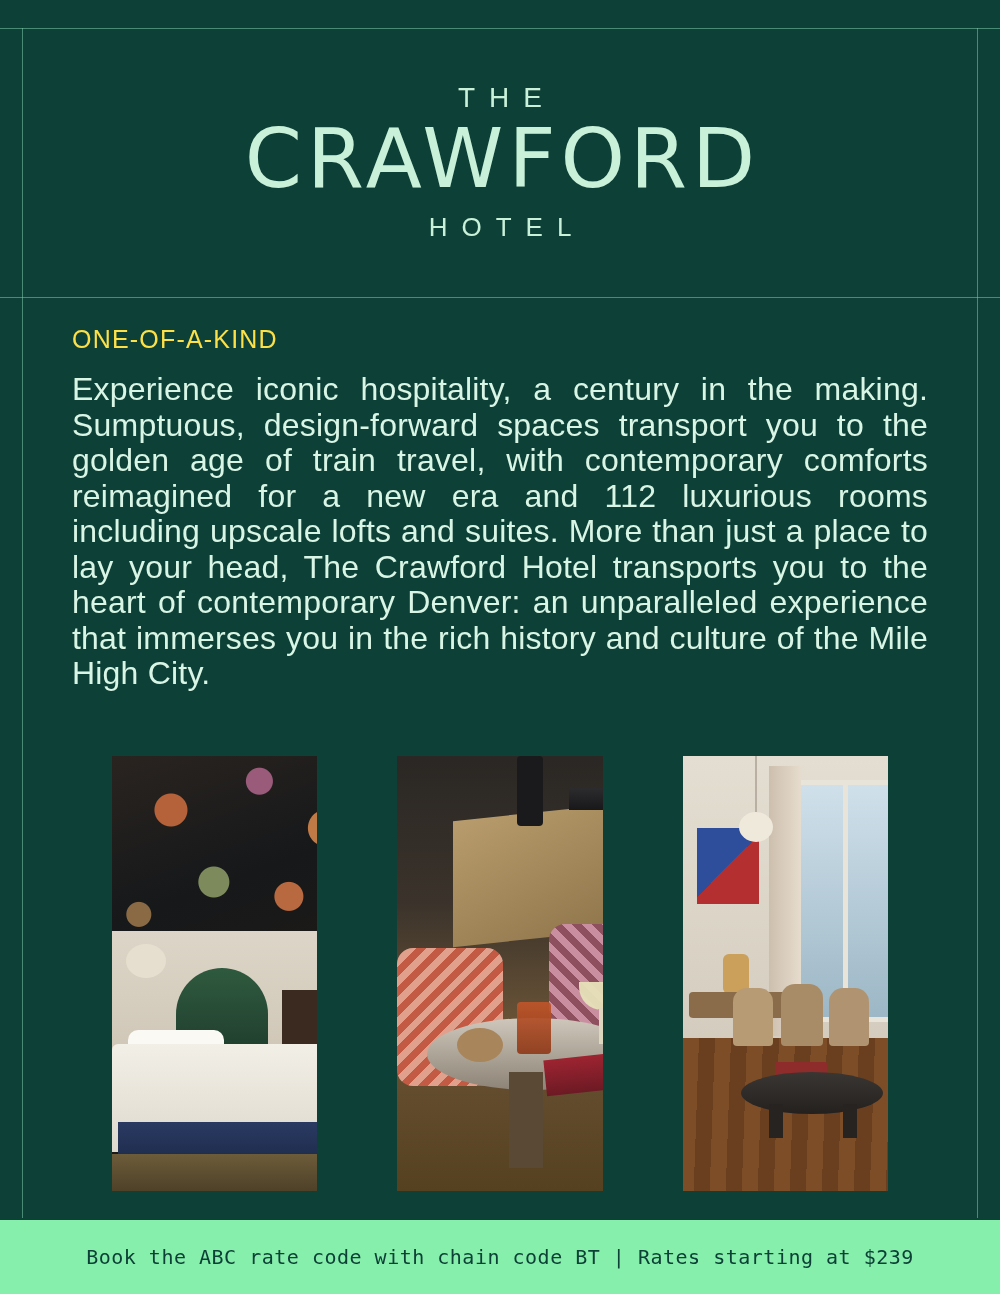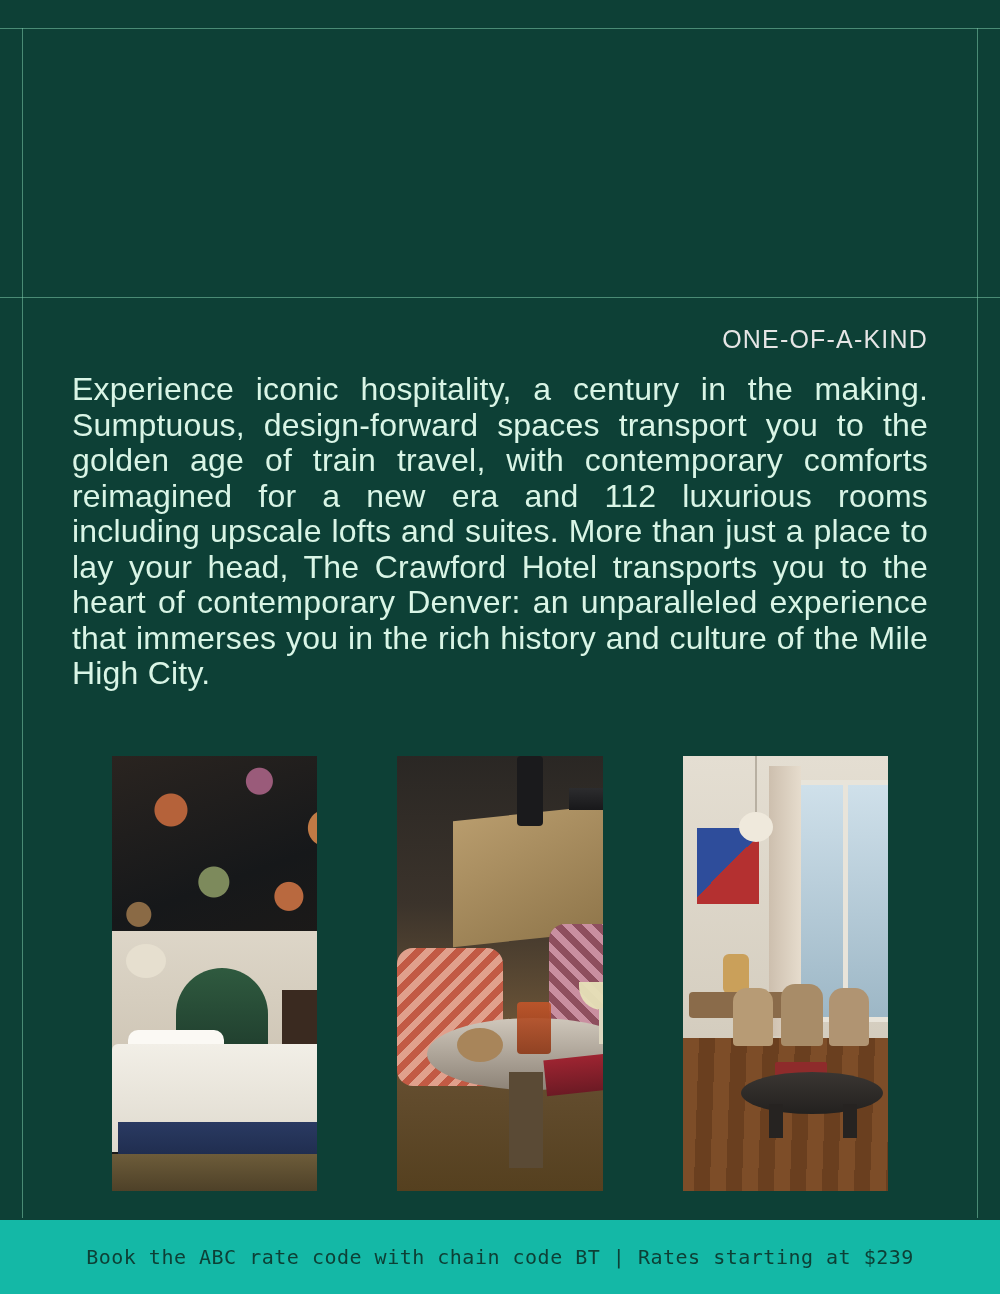--- a/index.html
+++ b/index.html
@@ -72,26 +72,25 @@
   }
 
   
   .content {
     position: absolute;
     left: 72px;
     top: 325px;
     width: 856px;
   }
   .eyebrow {
-    color: #e5e5e5;
+    color: #fde047;
     font-size: 25px;
     letter-spacing: 1.2px;
     margin: 0 0 18px 0;
     font-weight: 400;
-    text-align: right;
   }
   .blurb {
     color: #d9f5e6;
     font-size: 32px;
     line-height: 35.5px;
     margin: 0;
     text-align: justify;
     letter-spacing: 0.2px;
     font-weight: 300;
   }
@@ -292,21 +291,21 @@
     position: absolute; left: 72px; top: 0; width: 2px; height: 56px; background: #b8b0a2;
   }
 
   
   .footer {
     position: absolute;
     left: 0;
     bottom: 0;
     width: 1000px;
     height: 74px;
-    background: #14b8a6;
+    background: #86efac;
     display: flex;
     align-items: center;
     justify-content: center;
   }
   .footer-text {
     color: #0d4036;
     font-family: "DejaVu Sans Mono", monospace;
     font-size: 20px;
     letter-spacing: 0.5px;
     white-space: nowrap;
@@ -315,20 +314,25 @@
 </head>
 <body>
 
 <div class="page">
 
   <div class="frame-line frame-top"></div>
   <div class="frame-line frame-mid"></div>
   <div class="frame-line frame-left"></div>
   <div class="frame-line frame-right"></div>
 
+  <header class="masthead">
+    <div class="brand-the">THE</div>
+    <div class="brand-main">CRAWFORD</div>
+    <div class="brand-hotel">HOTEL</div>
+  </header>
 
   <section class="content">
     <h2 class="eyebrow">ONE-OF-A-KIND</h2>
     <p class="blurb">Experience iconic hospitality, a century in the making. Sumptuous, design-forward spaces transport you to the golden age of train travel, with contemporary comforts reimagined for a new era and 112 luxurious rooms including upscale lofts and suites. More than just a place to lay your head, The Crawford Hotel transports you to the heart of contemporary Denver: an unparalleled experience that immerses you in the rich history and culture of the Mile High City.</p>
   </section>
 
   <section class="gallery">
 
     <figure class="photo photo-1">
       <div class="p1-ceiling"></div>

